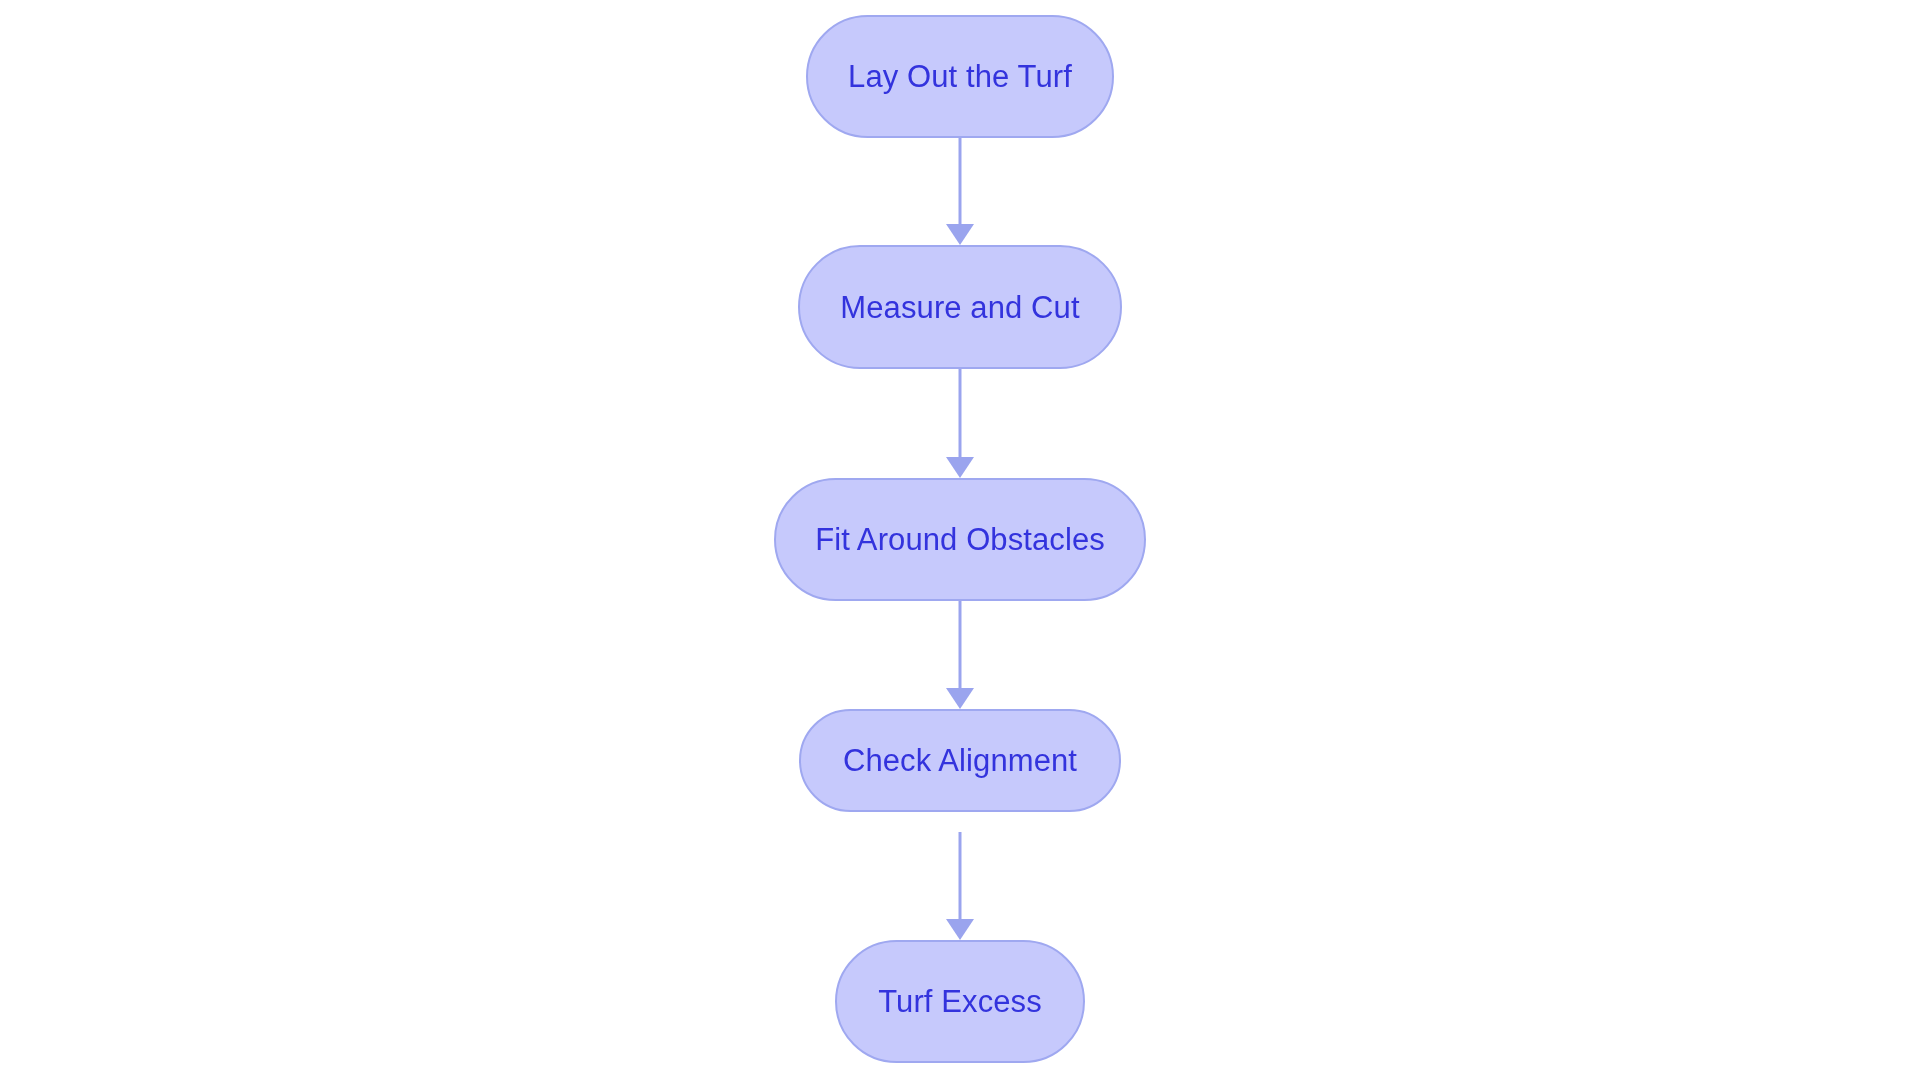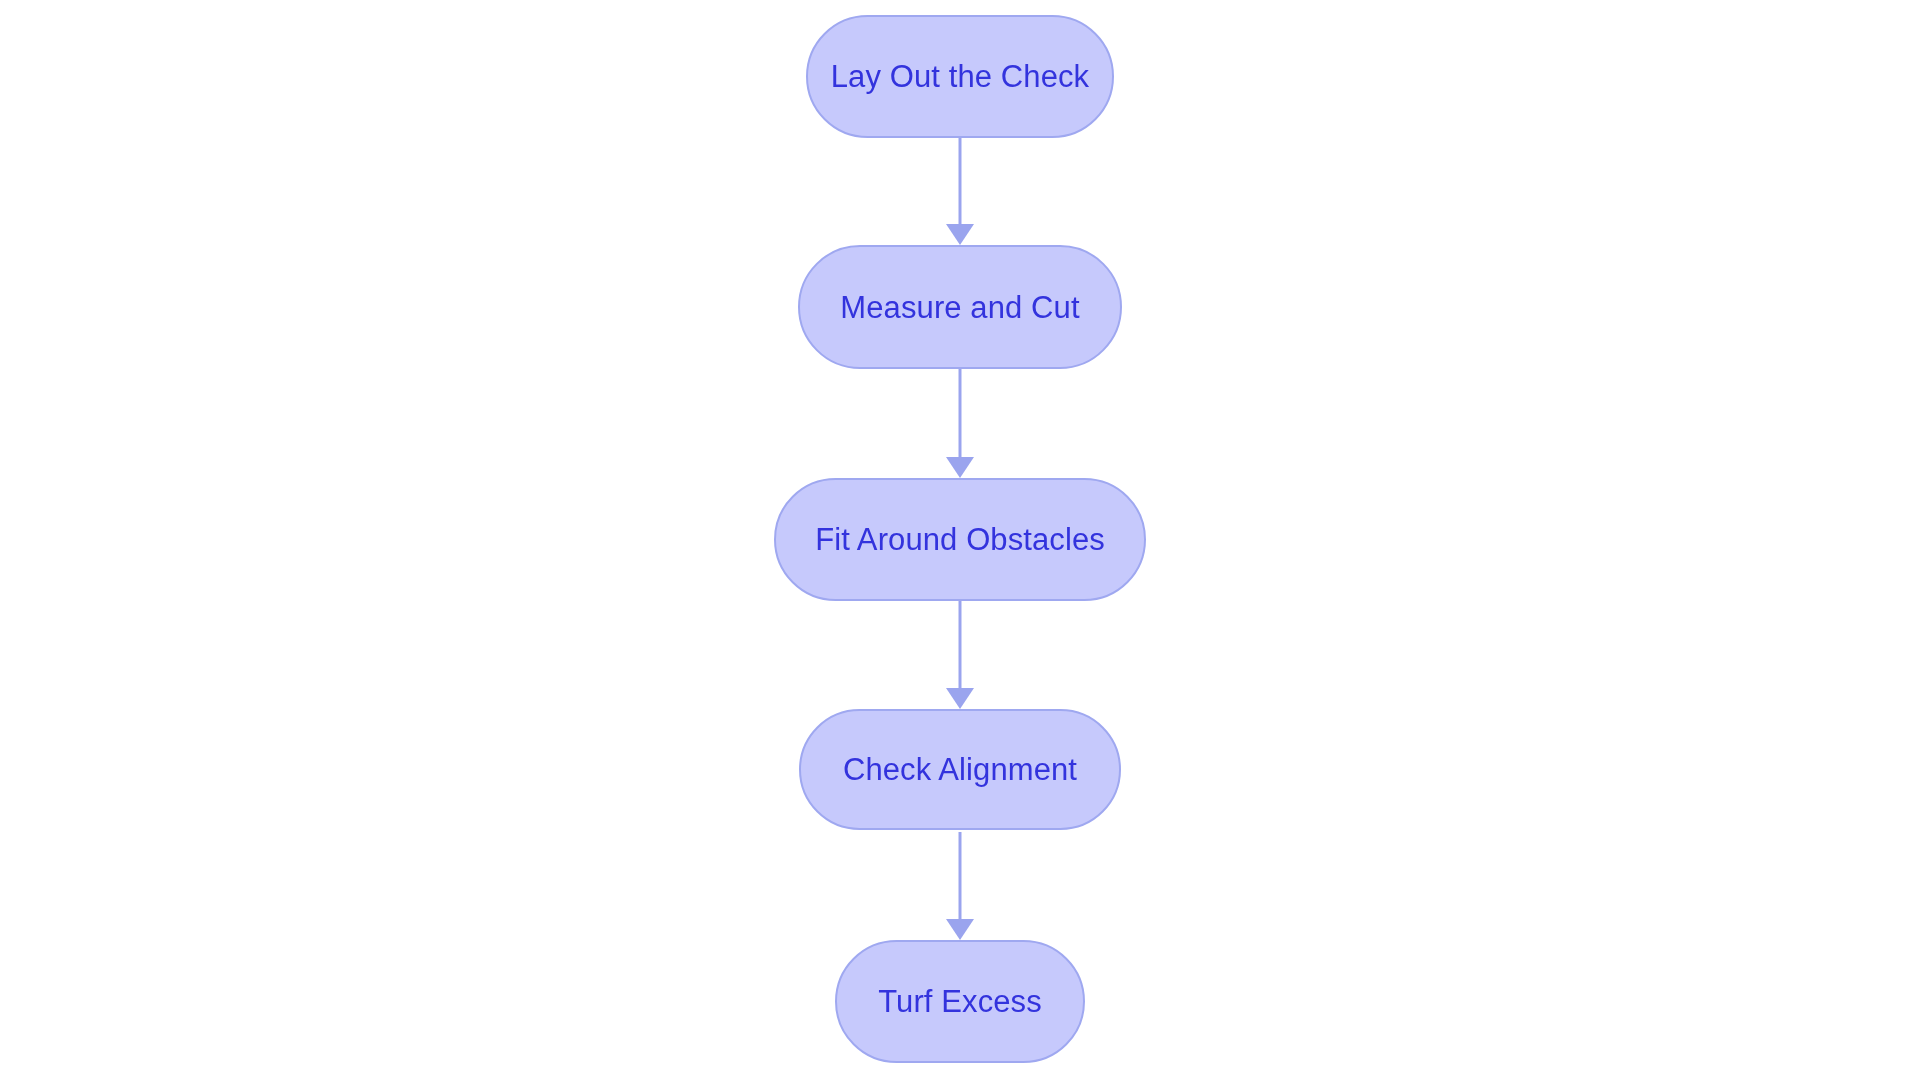--- a/index.html
+++ b/index.html
@@ -42,21 +42,21 @@
 
   .flow-node .node-label {
     display: block;
     pointer-events: none;
   }
 
   
   .node-1 { left: 806px; top: 15px;   width: 308px; height: 123px; }
   .node-2 { left: 798px; top: 245px;  width: 324px; height: 124px; }
   .node-3 { left: 774px; top: 478px;  width: 372px; height: 123px; }
-  .node-4 { left: 799px; top: 709px;  width: 322px; height: 121px; }
+  .node-4 { left: 799px; top: 709px;  width: 322px; height: 103px; }
   .node-5 { left: 835px; top: 940px;  width: 250px; height: 123px; }
 
   .flow-edge {
     position: absolute;
     left: 0;
     top: 0;
     width: 1920px;
     height: 1083px;
     pointer-events: none;
     overflow: visible;
@@ -93,21 +93,21 @@
       <polygon class="edge-head" points="946,688 974,688 960,709"></polygon>
     </g>
 
     <g>
       <line class="edge-line" x1="960" y1="832" x2="960" y2="921"></line>
       <polygon class="edge-head" points="946,919 974,919 960,940"></polygon>
     </g>
   </svg>
 
   <div class="flow-node node-1">
-    <span class="node-label">Lay Out the Check</span>
+    <span class="node-label">Lay Out the Turf</span>
   </div>
 
   <div class="flow-node node-2">
     <span class="node-label">Measure and Cut</span>
   </div>
 
   <div class="flow-node node-3">
     <span class="node-label">Fit Around Obstacles</span>
   </div>
 

